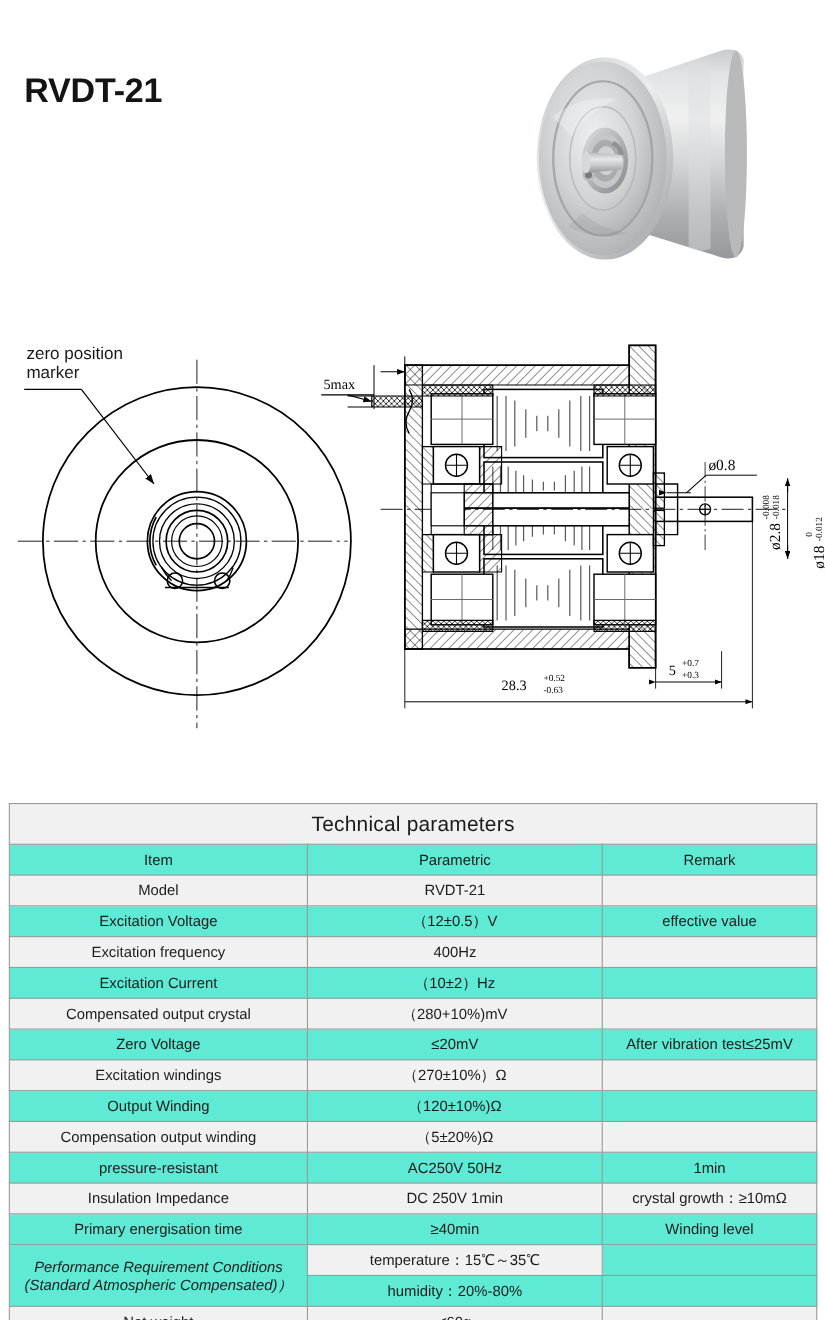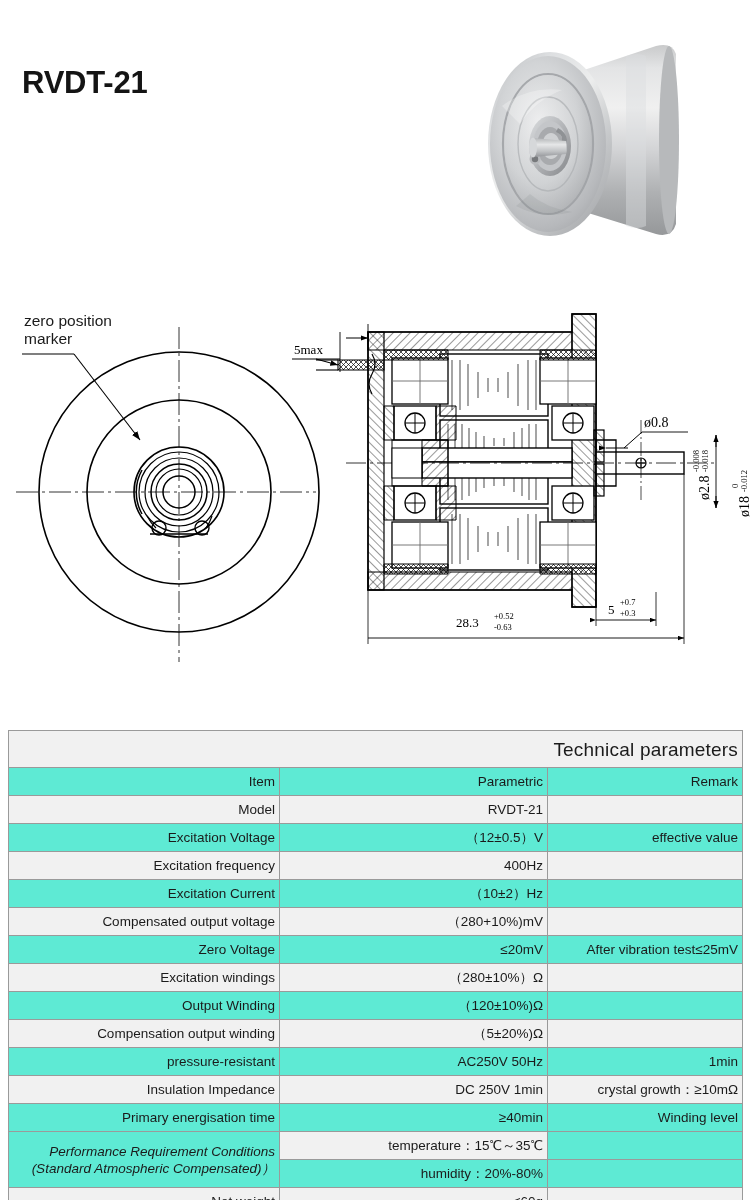--- a/index.html
+++ b/index.html
@@ -83,21 +83,21 @@
     border-collapse: collapse;
     width: 734px;
     table-layout: fixed;
   }
   table.spec col.c1 { width: 271px; }
   table.spec col.c2 { width: 268px; }
   table.spec col.c3 { width: 195px; }
 
   table.spec td, table.spec th {
     border: 1px solid #9a9a9a;
-    text-align: right;
+    text-align: center;
     vertical-align: middle;
     font-family: "Liberation Sans", sans-serif;
     font-size: 13.5px;
     font-weight: normal;
     color: #1b1b1b;
     padding: 3px 4px;
     height: 21px;
     line-height: 17px;
   }
   table.spec tr.title-row td {
@@ -490,32 +490,32 @@
           <td>Excitation frequency</td>
           <td>400Hz</td>
           <td></td>
         </tr>
         <tr class="plain">
           <td>Excitation Current</td>
           <td>（10±2）Hz</td>
           <td></td>
         </tr>
         <tr class="shade">
-          <td>Compensated output voltage</td>
+          <td>Compensated output crystal</td>
           <td>（280+10%)mV</td>
           <td></td>
         </tr>
         <tr class="plain">
           <td>Zero Voltage</td>
           <td>≤20mV</td>
           <td>After vibration test≤25mV</td>
         </tr>
         <tr class="shade">
           <td>Excitation windings</td>
-          <td>（280±10%）Ω</td>
+          <td>（270±10%）Ω</td>
           <td></td>
         </tr>
         <tr class="plain">
           <td>Output Winding</td>
           <td>（120±10%)Ω</td>
           <td></td>
         </tr>
         <tr class="shade">
           <td>Compensation output winding</td>
           <td>（5±20%)Ω</td>

